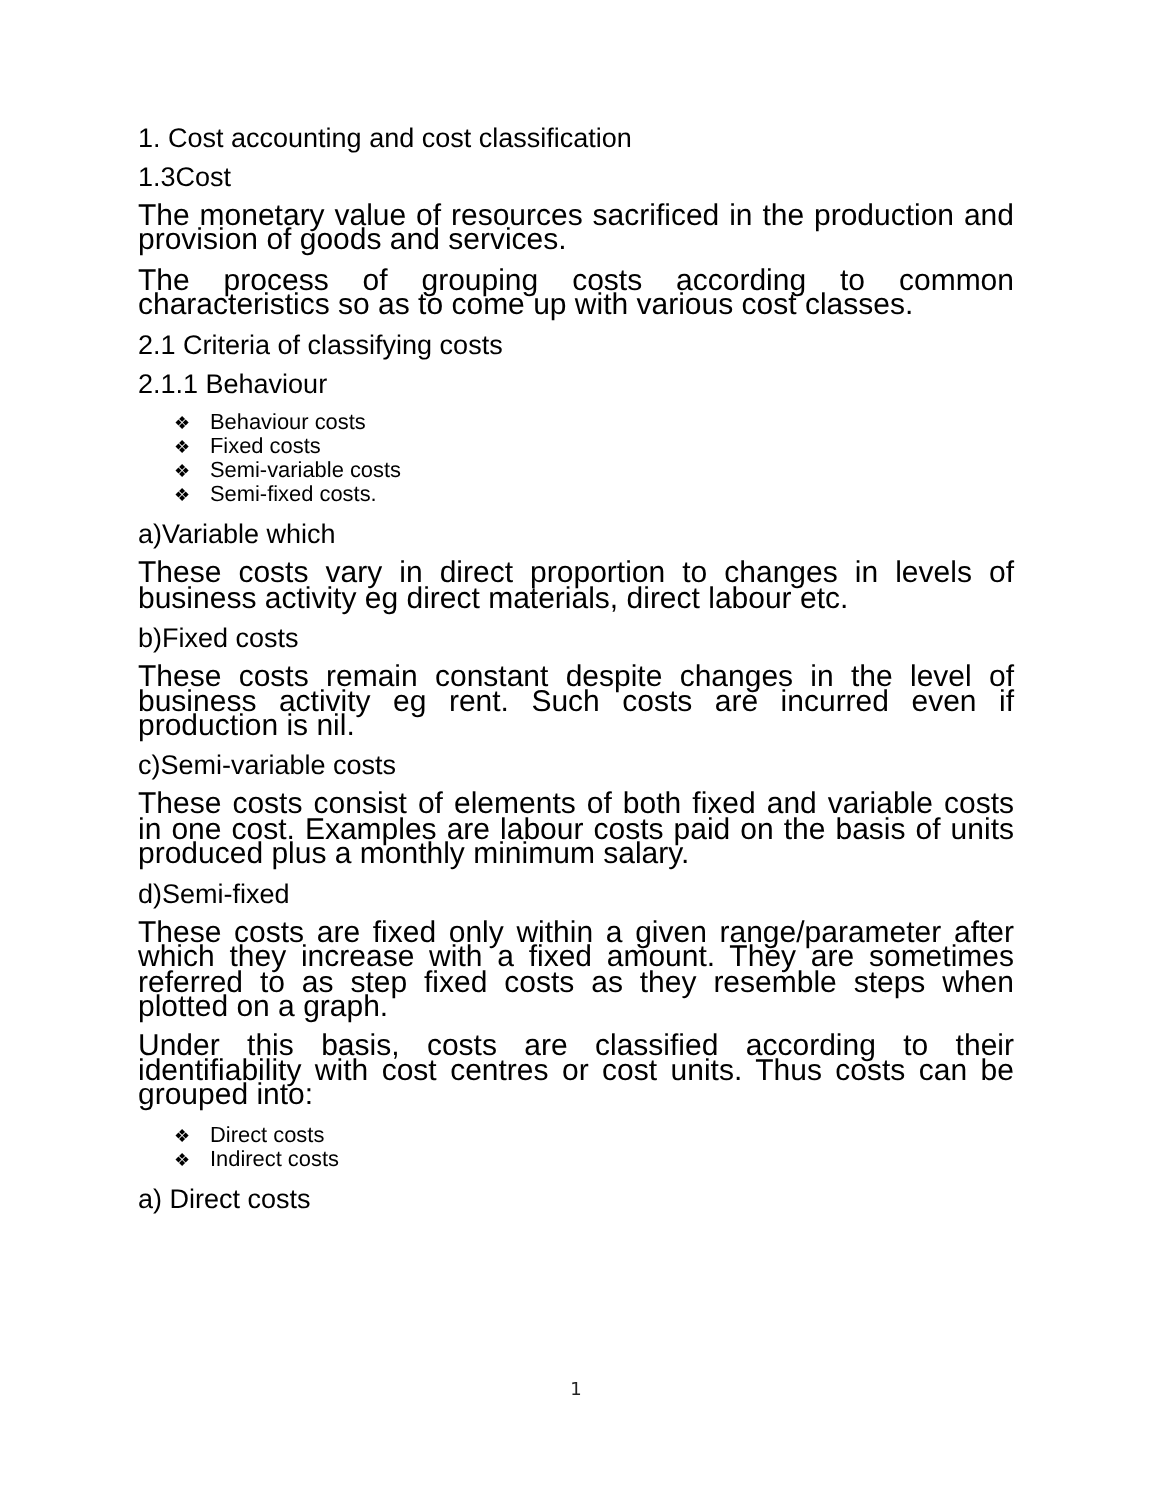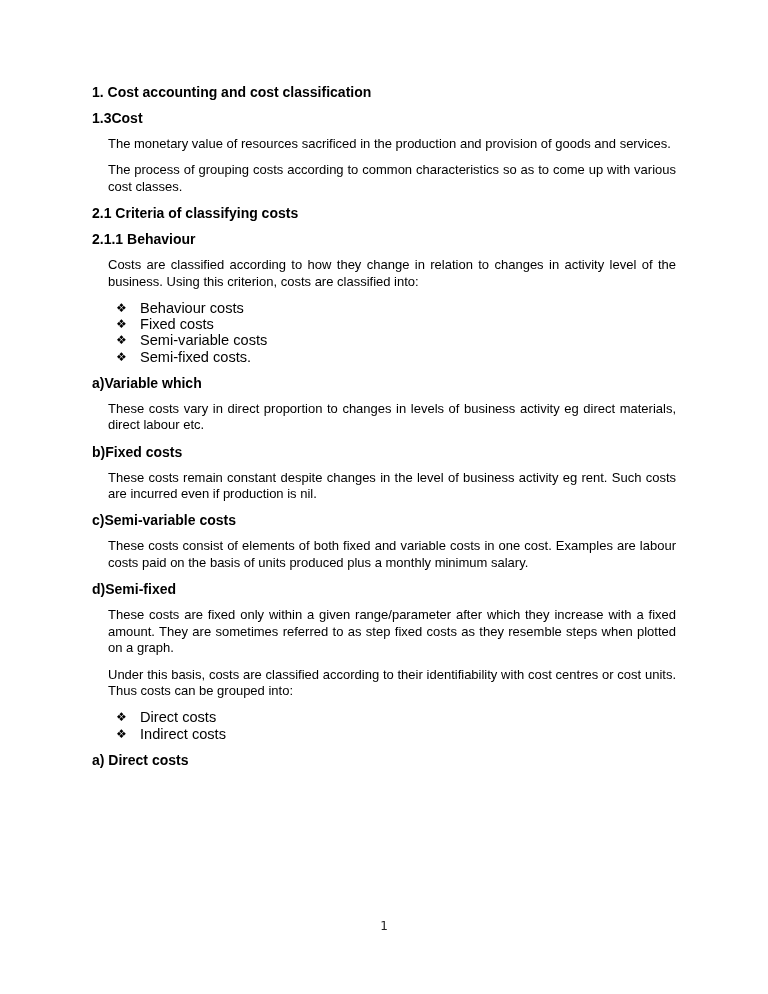--- a/index.html
+++ b/index.html
@@ -1,37 +1,36 @@
 <!DOCTYPE html>
 <html><head>
 <meta charset="utf-8">
 <style>
   html, body { margin: 0; padding: 0; background: #ffffff; }
   body { width: 768px; height: 994px; position: relative; overflow: hidden;
          font-family: "Liberation Sans", sans-serif; color: #000; }
   .page { position: absolute; left: 92px; top: 84px; width: 584px; }
-  .h { font-weight: bold; font-size: 14px; line-height: 17px; margin: 0 0 9px 0; }
-  .p { font-size: 13px; line-height: 16.4px; margin: 0 0 10px 16px; text-align: justify; }
+  .h { font-weight: normal; font-size: 18px; line-height: 17px; margin: 0 0 9px 0; }
+  .p { font-size: 20px; line-height: 16.4px; margin: 0 0 10px 0; text-align: justify; }
   ul.bul { list-style: none; margin: 0 0 10px 0; padding: 0 0 0 24px; font-size: 14.6px; line-height: 16.2px; }
   ul.bul li { position: relative; padding-left: 24px; }
   ul.bul li .b { position: absolute; left: 0; top: 0; font-size: 12px; font-family: "DejaVu Sans", sans-serif; }
   .pagenum { position: absolute; left: 0; width: 768px; top: 919px; text-align: center;
              font-family: "DejaVu Sans", sans-serif; font-size: 12px; color: #222; }
 </style>
 </head>
 <body>
 
 <div class="page">
   <div class="h">1. Cost accounting and cost classification</div>
   <div class="h">1.3Cost</div>
   <div class="p">The monetary value of resources sacrificed in the production and provision of goods and services.</div>
   <div class="p">The process of grouping costs according to common characteristics so as to come up with various cost classes.</div>
   <div class="h">2.1 Criteria of classifying costs</div>
   <div class="h">2.1.1 Behaviour</div>
-  <div class="p">Costs are classified according to how they change in relation to changes in activity level of the business. Using this criterion, costs are classified into:</div>
   <ul class="bul">
     <li><span class="b">❖</span><span>Behaviour costs</span></li>
     <li><span class="b">❖</span><span>Fixed costs</span></li>
     <li><span class="b">❖</span><span>Semi-variable costs</span></li>
     <li><span class="b">❖</span><span>Semi-fixed costs.</span></li>
   </ul>
   <div class="h">a)Variable which</div>
   <div class="p">These costs vary in direct proportion to changes in levels of business activity eg direct materials, direct labour etc.</div>
   <div class="h">b)Fixed costs</div>
   <div class="p">These costs remain constant despite changes in the level of business activity eg rent. Such costs are incurred even if production is nil.</div>

